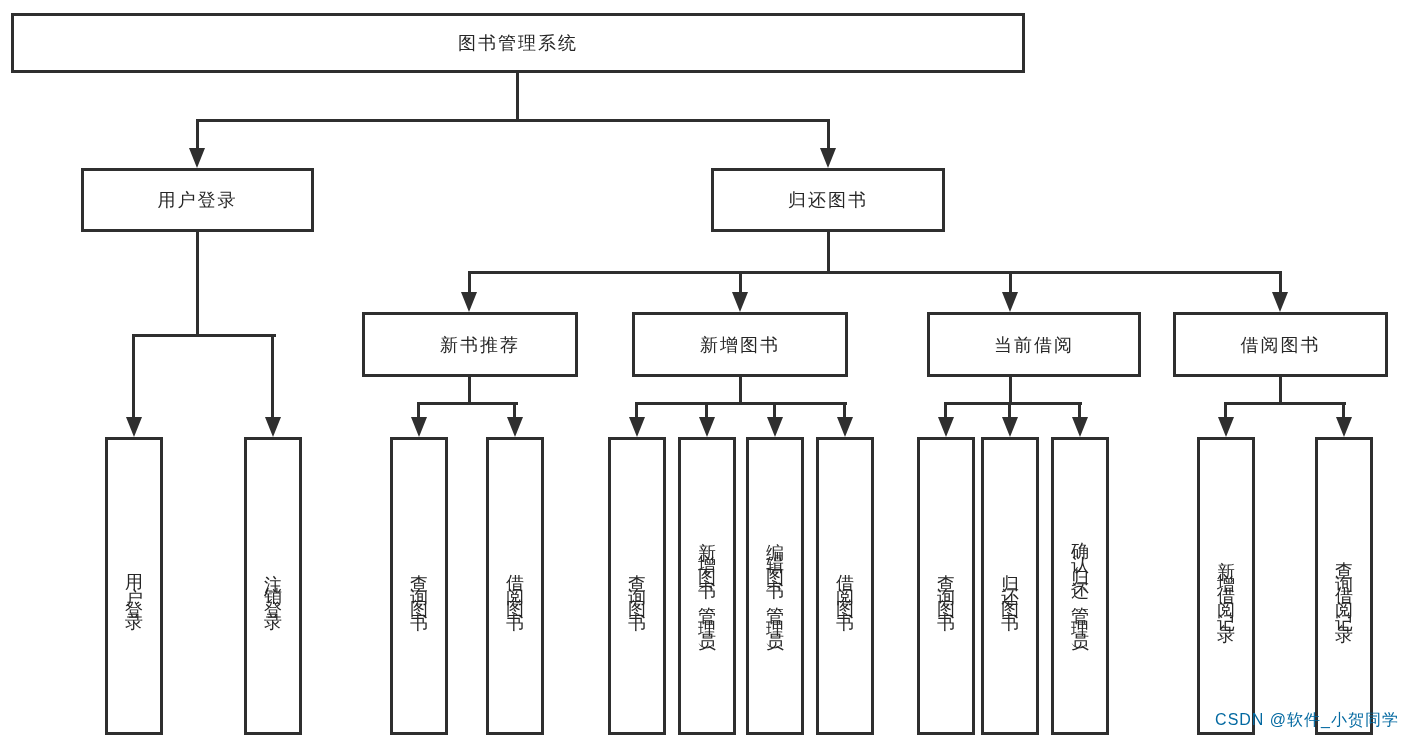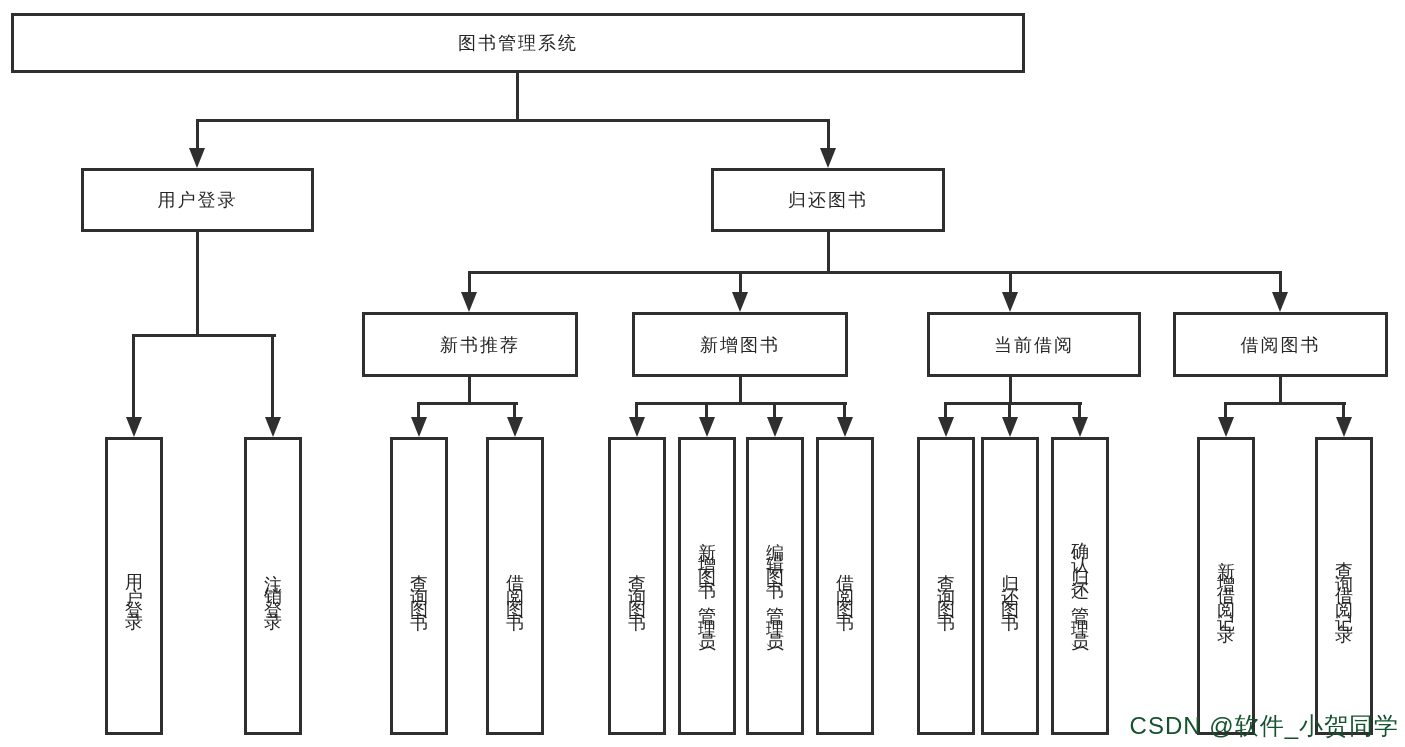--- a/index.html
+++ b/index.html
@@ -49,22 +49,22 @@
     border-left: 8px solid transparent;
     border-right: 8px solid transparent;
     border-top: 20px solid #2f2f2f;
     z-index: 1;
   }
 
   .wm {
     position: absolute;
     top: 710px;
     right: 6px;
-    color: #14532d;
-    font-size: 24px;
+    color: #0369a1;
+    font-size: 16px;
     letter-spacing: 1px;
     z-index: 5;
     white-space: nowrap;
   }
 </style>
 </head>
 <body>
 
 <div class="stage">
 

